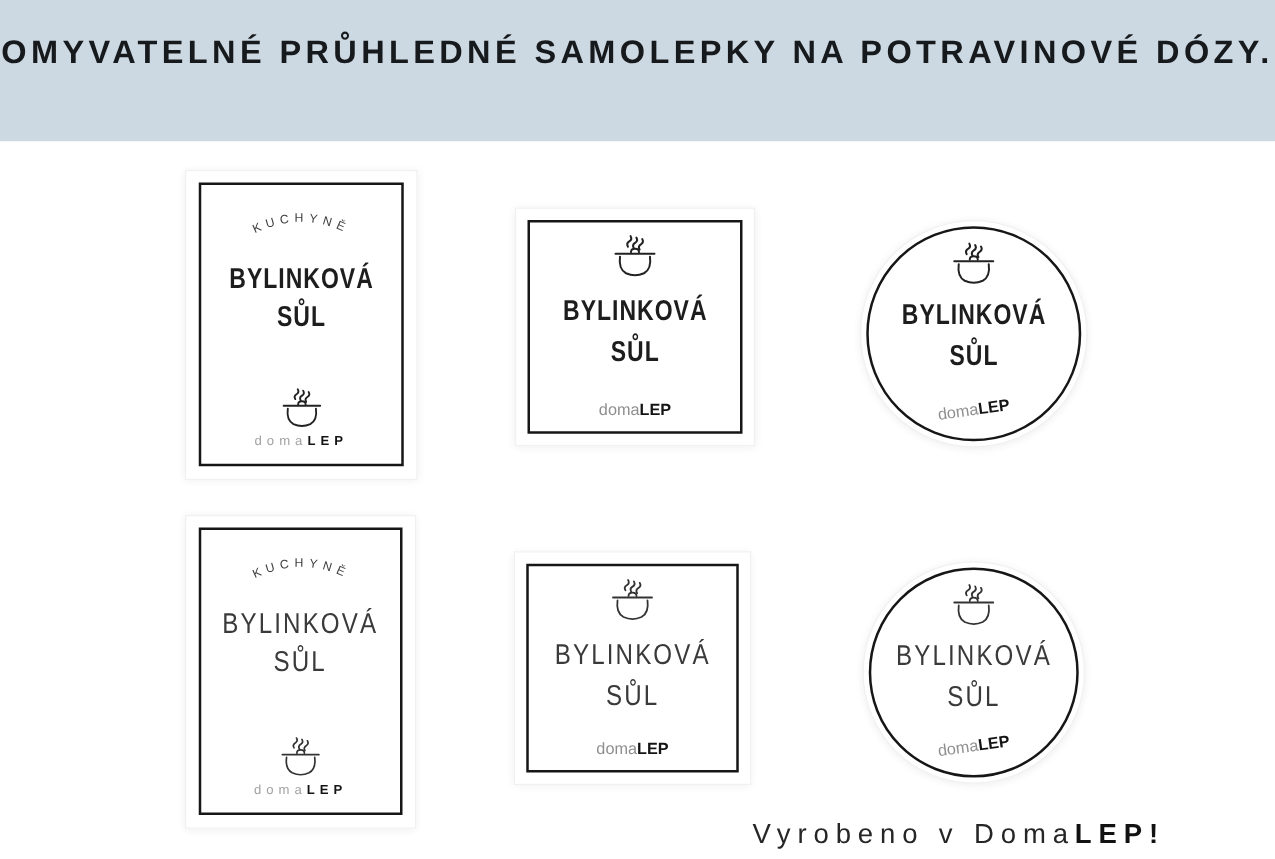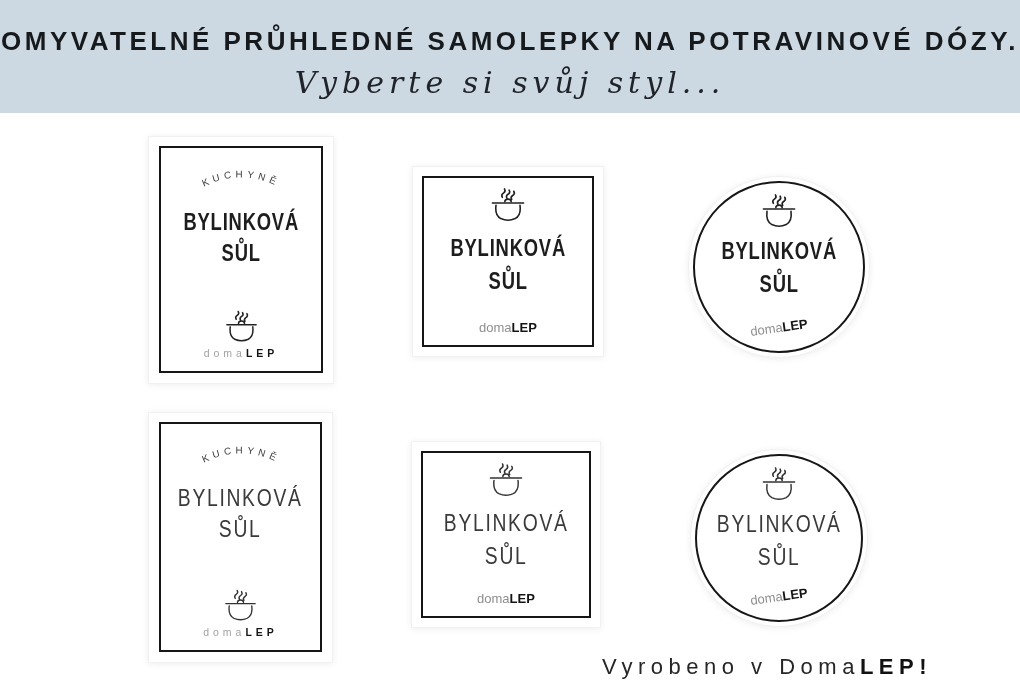--- a/index.html
+++ b/index.html
@@ -64,21 +64,20 @@
           color:#262626;white-space:nowrap;}
   .footer .bold{font-weight:700;color:#121212;}
 </style>
 </head>
 <body>
 
 <div class="canvas">
 
   <div class="header">
     <div class="header-title">OMYVATELNÉ PRŮHLEDNÉ SAMOLEPKY NA POTRAVINOVÉ DÓZY.</div>
-    <div class="header-subtitle">Vyberte si svůj styl...</div>
   </div>
 
   <div class="sticker rect bold pos-0">
     <div class="frame">
       <svg class="arc-svg" viewBox="0 0 120 36">
         <defs>
             <path id="arc-0" d="M12 33 Q60 4 108 33" fill="none"></path>
           </defs>
         <text><textPath href="#arc-0" startOffset="50%" text-anchor="middle">KUCHYNĚ</textPath></text>
       </svg>

